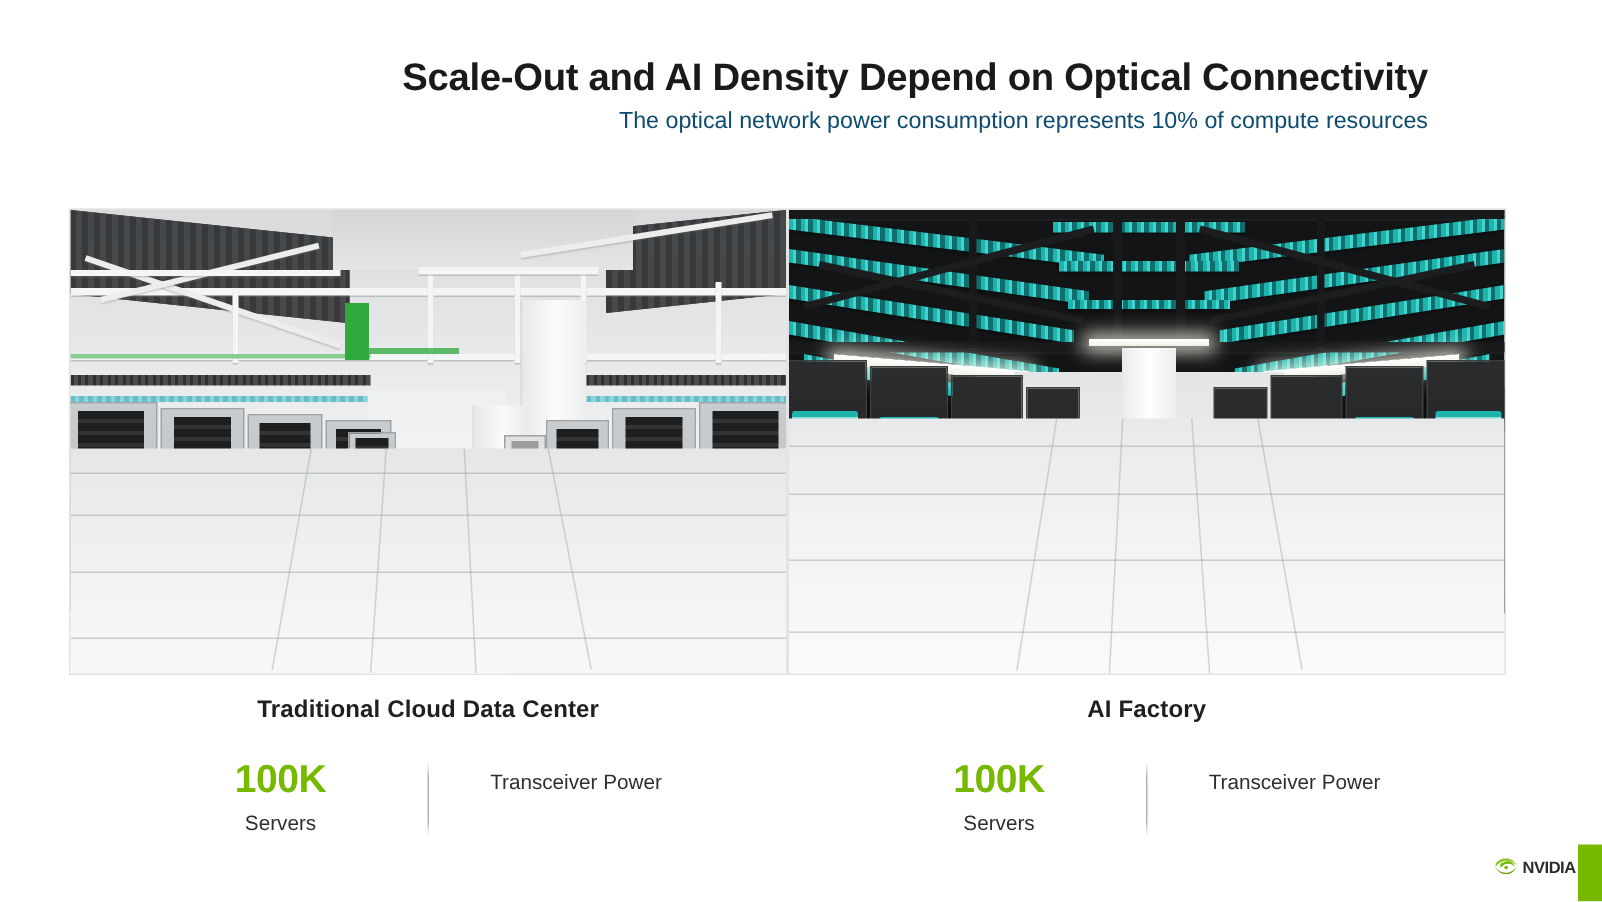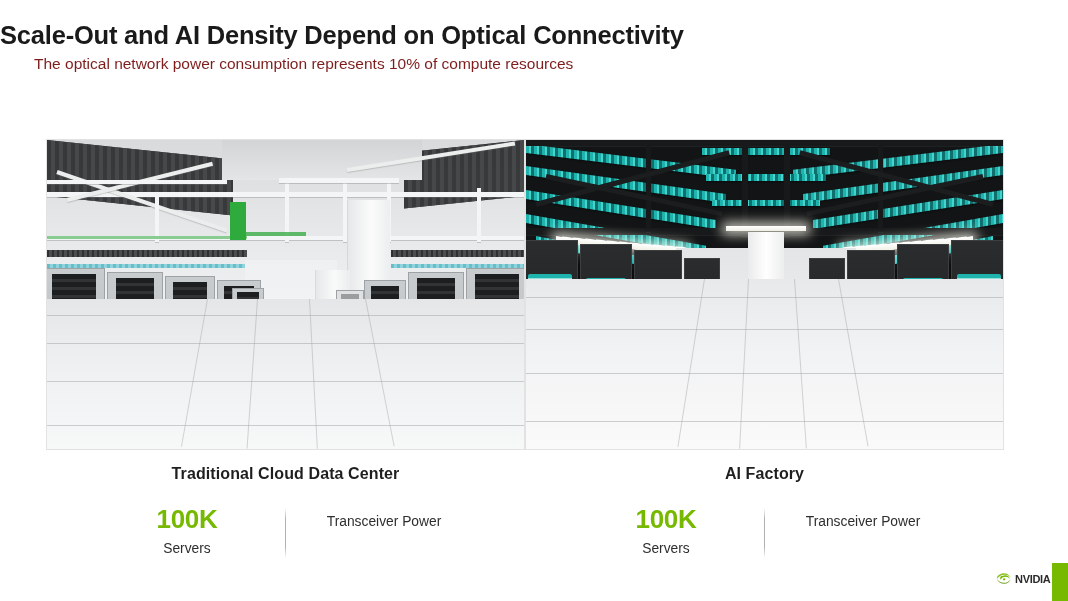--- a/index.html
+++ b/index.html
@@ -13,37 +13,37 @@
     position: relative;
     overflow: hidden;
     font-family: "Liberation Sans", sans-serif;
     color: #1c1c1c;
   }
 
   
   #header {
     position: absolute;
     left: 0;
-    top: 21px;
+    top: 38px;
     width: 952px;
-    text-align: left;
+    text-align: right;
   }
   #slide-title {
     font-size: 25.5px;
     font-weight: bold;
     letter-spacing: -0.2px;
     color: #1a1a1a;
     line-height: 1.15;
     margin: 0;
   }
   #slide-subtitle {
     margin: 5px 0 0 0;
     font-size: 15.5px;
     font-weight: normal;
-    color: #7f1d1d;
+    color: #0c4a6e;
     line-height: 1.2;
     padding-left: 34px;
   }
 
   
   .panel {
     position: absolute;
     top: 139px;
     width: 479px;
   }

